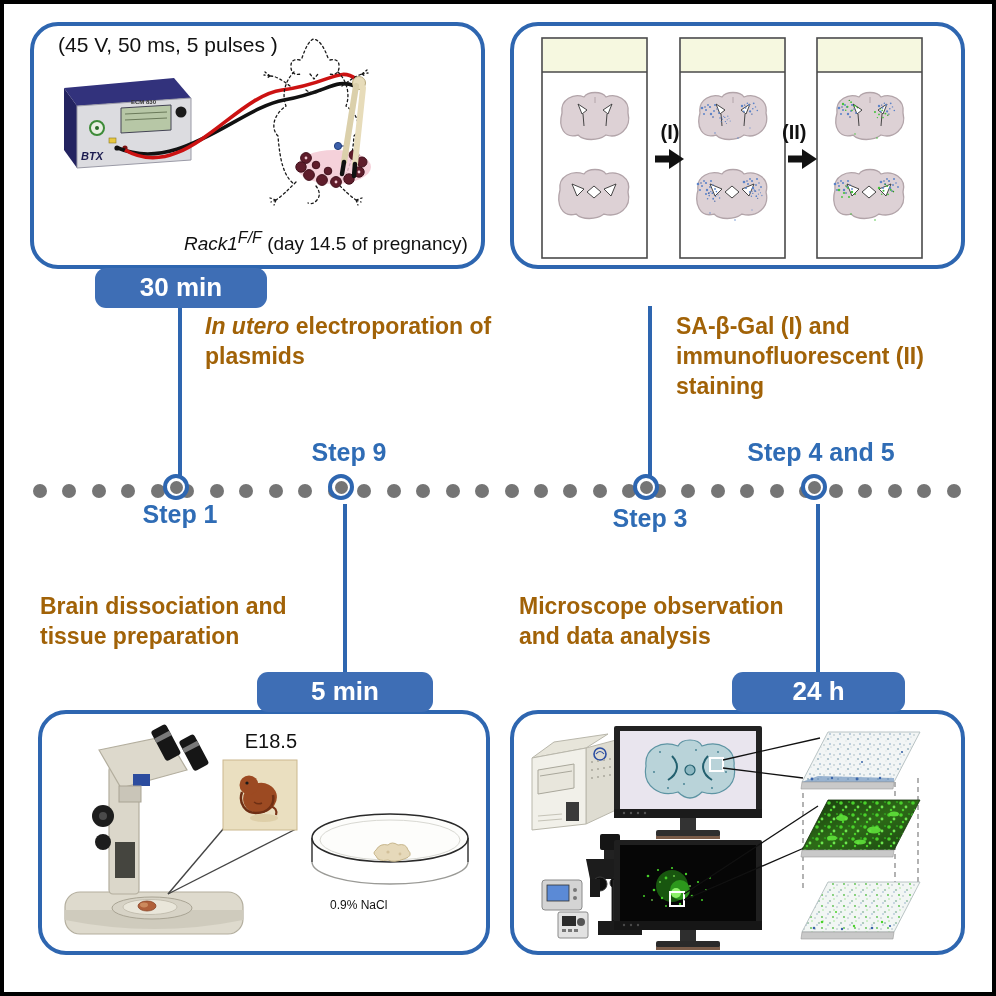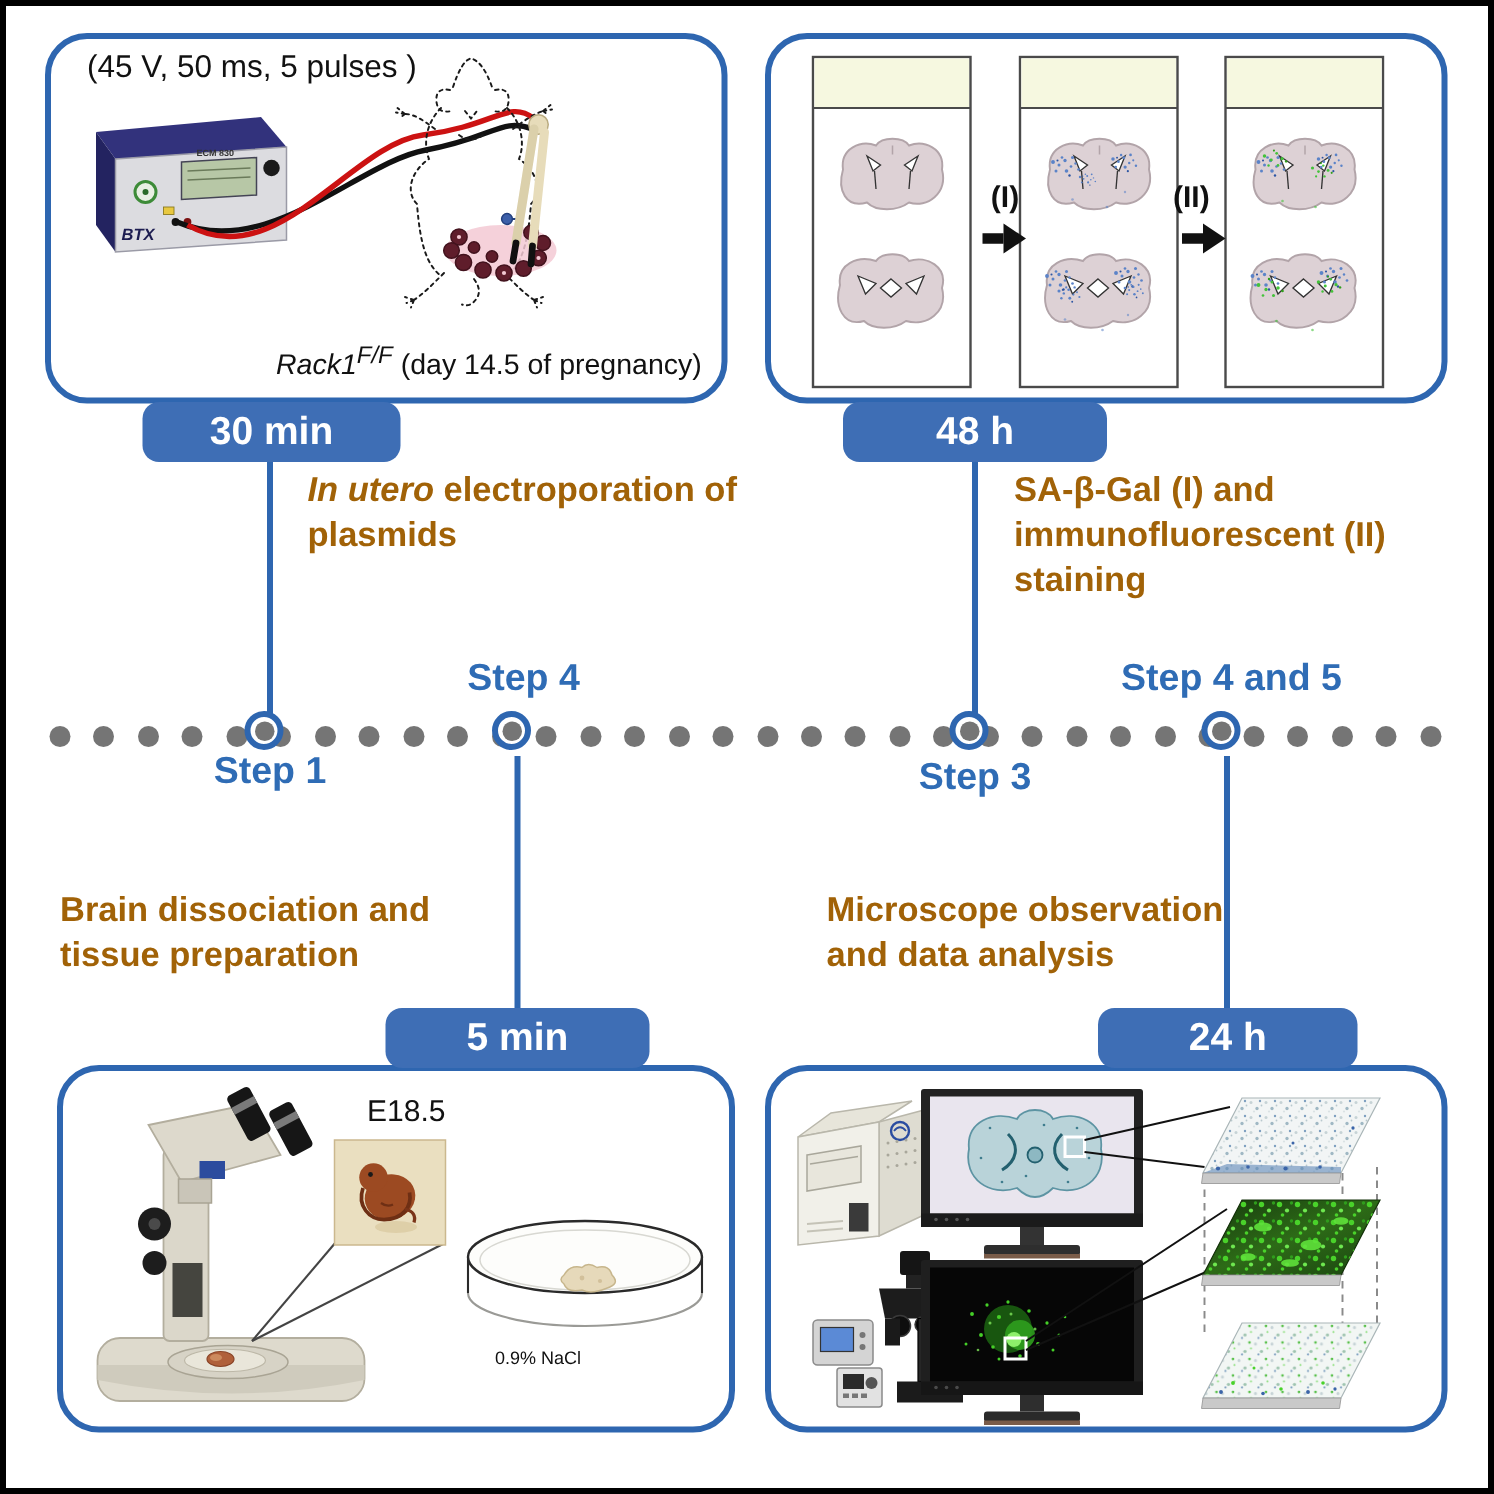--- a/index.html
+++ b/index.html
@@ -39,21 +39,21 @@
   #ring-step3 { left:633px; } #ring-step45{ left:801px; }
 
   .step-label { position:absolute; transform:translateX(-50%); color:#2f6cb5; font-weight:700;
                 font-size:25px; white-space:nowrap; z-index:4; }
   #label-step1 { left:180px; top:500px; } #label-step2 { left:349px; top:438px; }
   #label-step3 { left:650px; top:504px; } #label-step45{ left:821px; top:438px; }
 
   .step-desc { position:absolute; color:#a16207; font-weight:700; font-size:23px; line-height:30px;
                white-space:nowrap; z-index:4; }
   #desc-step1 { left:205px; top:311px; } #desc-step3 { left:676px; top:311px; }
-  #desc-step2 { left:40px;  top:591px; } #desc-step45{ left:519px; top:591px;margin-left:32px; }
+  #desc-step2 { left:40px;  top:591px; } #desc-step45{ left:519px; top:591px; }
 
   .in-panel-text { position:absolute; color:#111; z-index:3; }
   #pulse-params { left:24px; top:7px; font-size:21px; }
   #genotype { left:150px; top:203px; font-size:19px; white-space:nowrap; }
   #genotype sup { font-size:16px; }
   #stain-label-1 { left:136px; top:95px; width:40px; text-align:center; font-weight:700; font-size:20px; }
   #stain-label-2 { left:268px; top:95px; width:48px; font-weight:700; font-size:20px; }
   #embryo-label { left:181px; top:16px; width:74px; text-align:right; font-size:20px; }
   #nacl-label { left:288px; top:184px; font-size:12px; white-space:nowrap; }
 
@@ -238,21 +238,20 @@
       </g>
 
       <use href="#arrow-right" x="141" y="133"></use>
       <use href="#arrow-right" x="274" y="133"></use>
     </svg>
     <div class="in-panel-text" id="stain-label-1">(I)</div>
     <div class="in-panel-text" id="stain-label-2">(II)</div>
   </div>
 
   <div class="badge" id="badge-30min">30 min</div>
-  <div class="badge" id="badge-48h">48 h</div>
   <div class="badge" id="badge-5min">5 min</div>
   <div class="badge" id="badge-24h">24 h</div>
 
   <div class="vline" id="vline-step1"></div>
   <div class="vline" id="vline-step3"></div>
   <div class="vline" id="vline-step2"></div>
   <div class="vline" id="vline-step45"></div>
 
   <div id="timeline-dots">
       <div class="dot"></div>
@@ -287,21 +286,21 @@
       <div class="dot"></div>
       <div class="dot"></div>
       <div class="dot"></div>
     </div>
   <div class="step-ring" id="ring-step1"></div>
   <div class="step-ring" id="ring-step2"></div>
   <div class="step-ring" id="ring-step3"></div>
   <div class="step-ring" id="ring-step45"></div>
 
   <div class="step-label" id="label-step1">Step 1</div>
-  <div class="step-label" id="label-step2">Step 4</div>
+  <div class="step-label" id="label-step2">Step 9</div>
   <div class="step-label" id="label-step3">Step 3</div>
   <div class="step-label" id="label-step45">Step 4 and 5</div>
 
   <div class="step-desc" id="desc-step1">
     <div><i>In utero</i><span> electroporation of</span></div>
     <div>plasmids</div>
   </div>
   <div class="step-desc" id="desc-step3">
     <div>SA-β-Gal (I) and</div>
     <div>immunofluorescent (II)</div>

